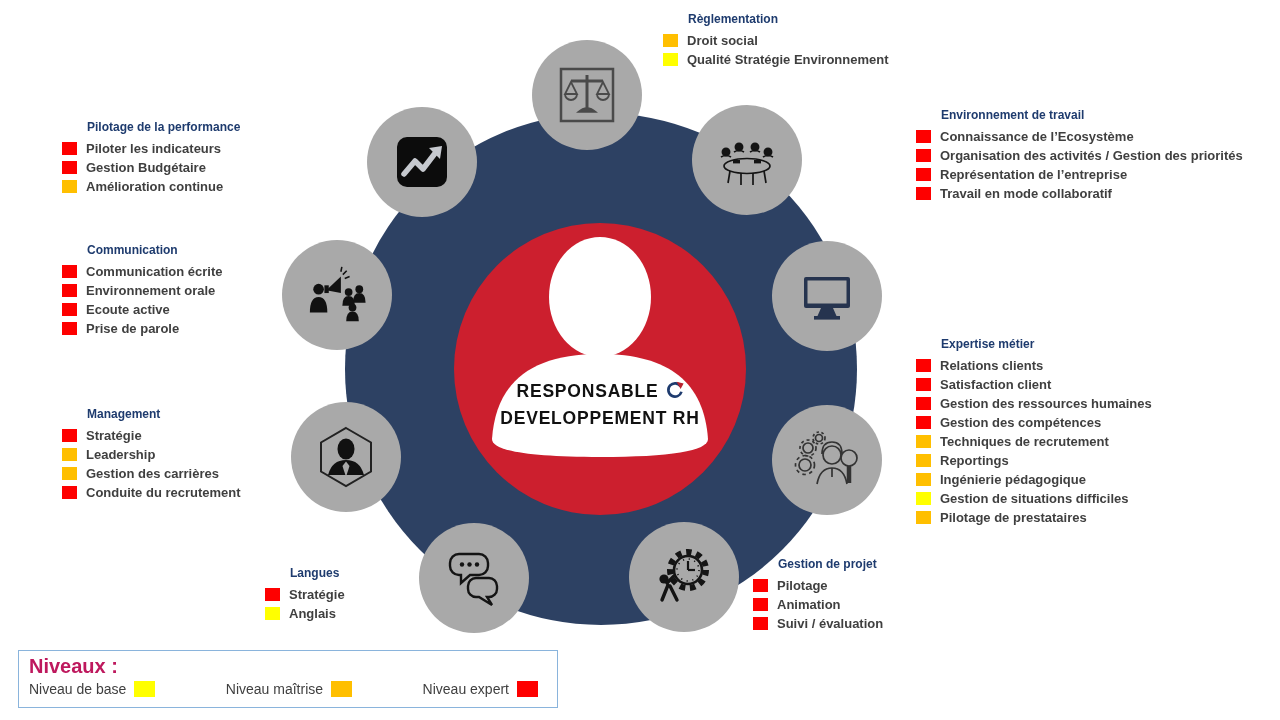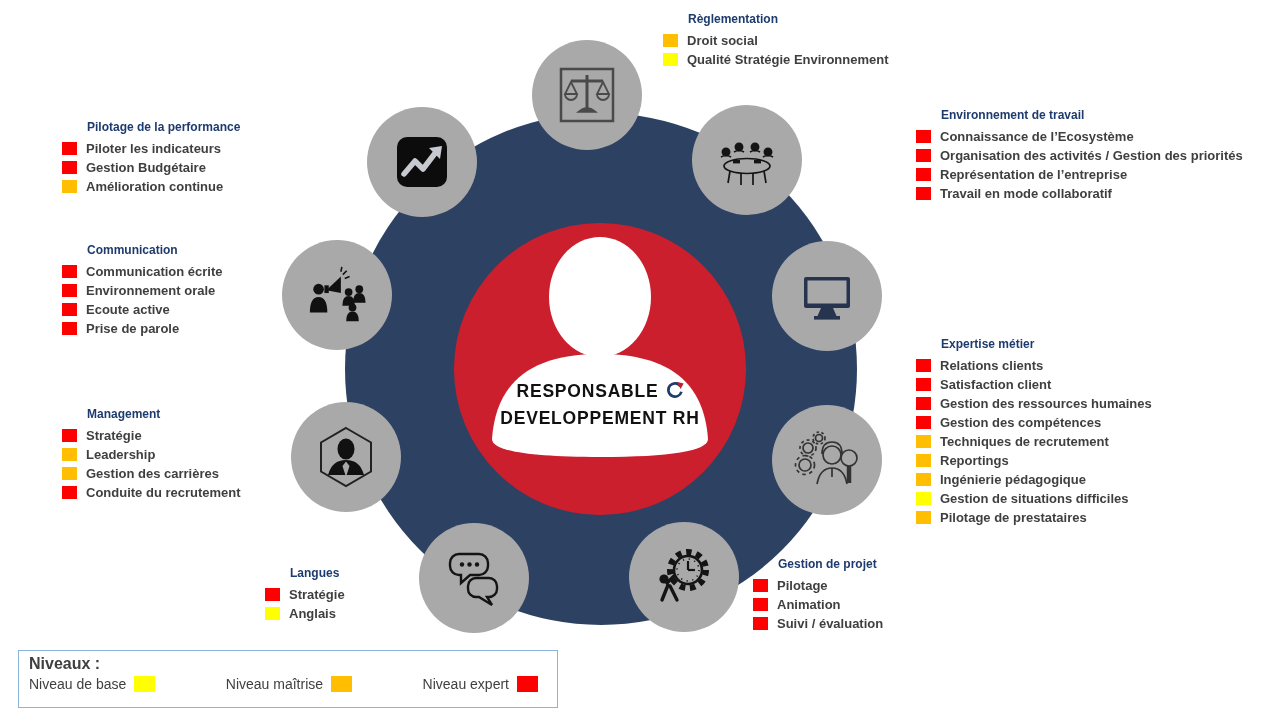--- a/index.html
+++ b/index.html
@@ -50,21 +50,21 @@
   .cat-expertise{left:916px;top:337px;}
   .cat-projet{left:753px;top:557px;}
   .cat-langues{left:265px;top:566px;}
   .cat-management{left:62px;top:407px;}
   .cat-communication{left:62px;top:243px;}
   .cat-performance{left:62px;top:120px;}
 
   
   .legend{position:absolute;left:18px;top:650px;width:518px;height:52px;z-index:4;
     border:1.5px solid var(--legend-border);padding:4px 10px 0 10px;background:#fff;}
-  .legend-title{font-size:16px;font-weight:700;color:#404040;}
+  .legend-title{font-size:20px;font-weight:700;color:#be185d;}
   .legend-row{display:flex;justify-content:space-between;margin-top:3px;}
   .legend-entry{display:flex;align-items:flex-end;}
   .legend-entry .legend-lbl{font-size:14px;color:var(--item-text);margin-right:8px;}
   .legend-sq{width:21px;height:16px;}
 </style>
 </head>
 <body>
 
 <div class="stage">
 

